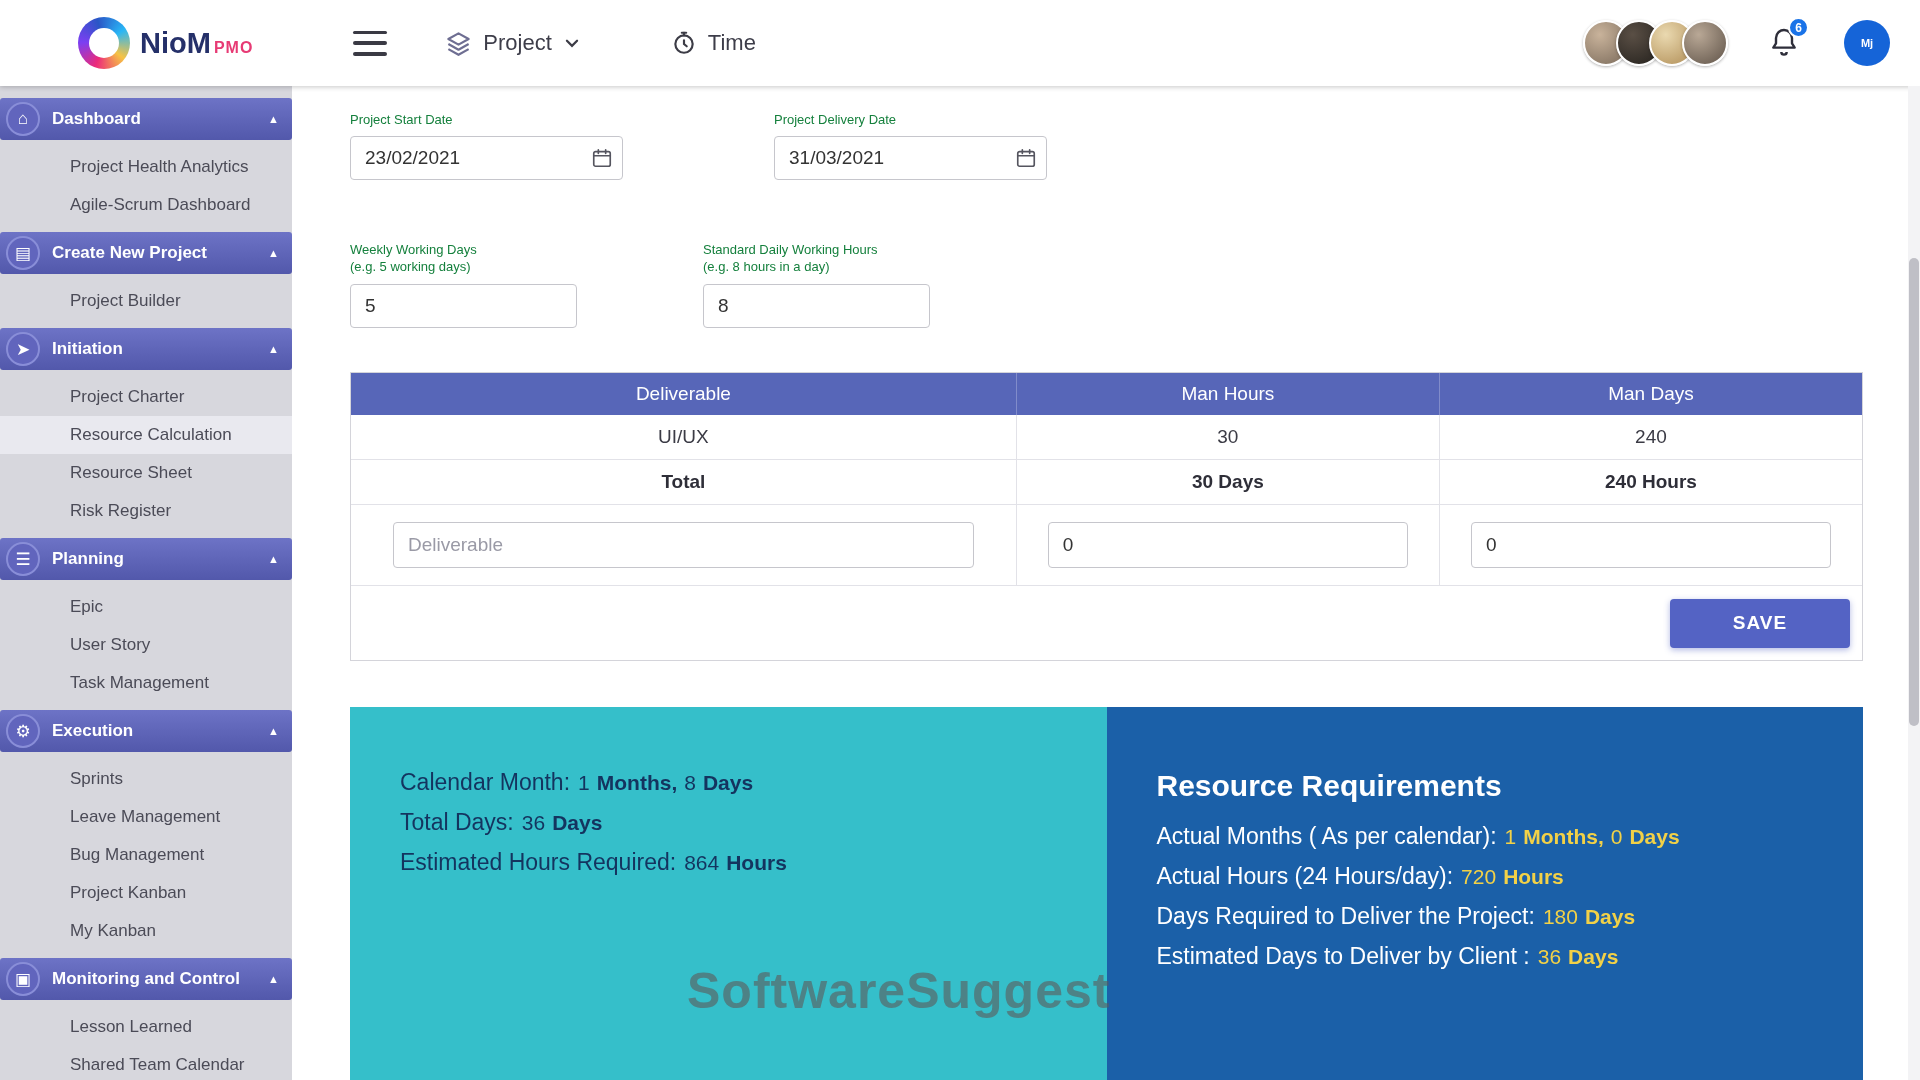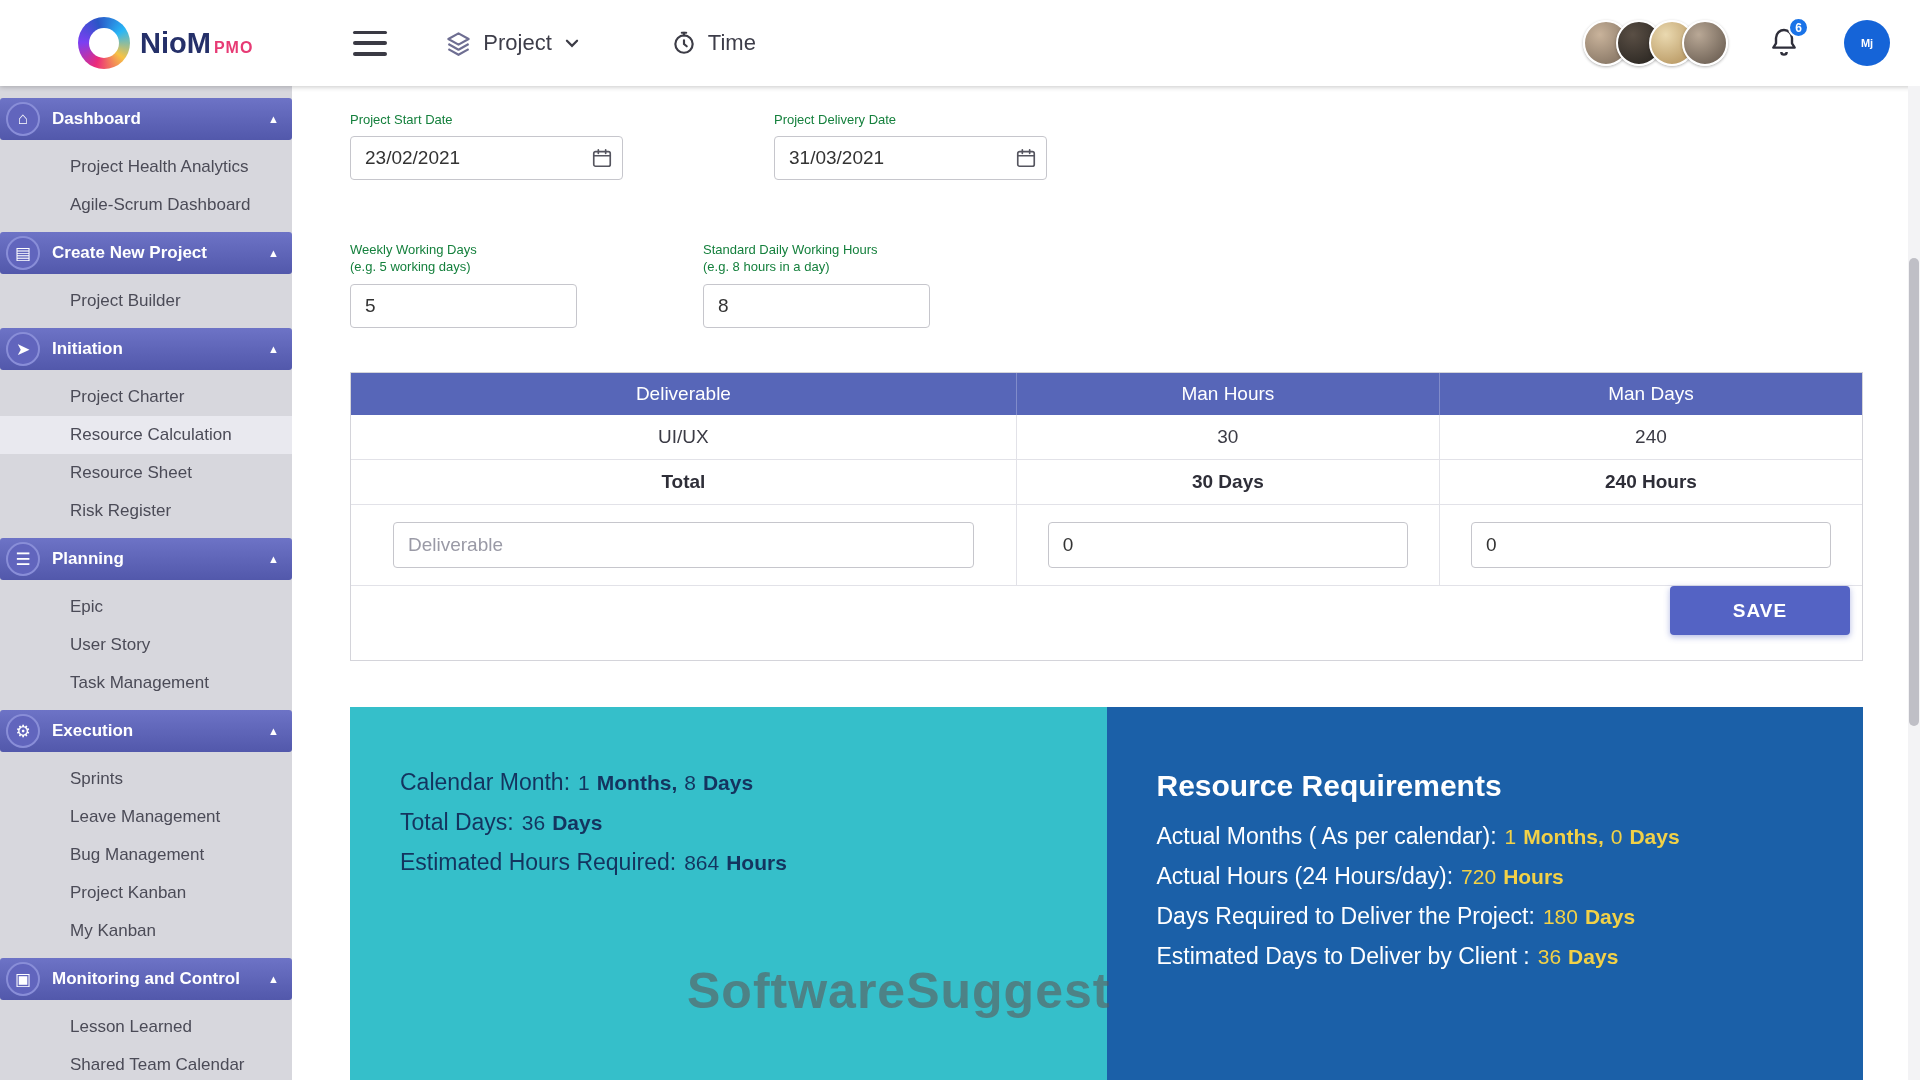--- a/index.html
+++ b/index.html
@@ -63,21 +63,21 @@
   .tcell + .tcell{border-left:1px solid #e2e2e8}
   .trow.thead{background:#5766b8;border-bottom:none}
   .thead .tcell{color:#fff;height:42px}
   .thead .tcell + .tcell{border-left:1px solid rgba(255,255,255,.25)}
   .trow.total .tcell{font-weight:bold;color:#2e2e38}
   .trow.inputs .tcell{height:80px}
   .cell-input{height:46px;border:1px solid #c6c6cc;border-radius:4px;font-size:19px;padding:0 14px;color:#333;font-family:inherit}
   .cell-input::placeholder{color:#9a9aa6}
   .deliv-input{width:calc(100% - 84px)}
   .numcell-input{width:360px}
-  .save-row{display:flex;justify-content:flex-end;align-items:flex-start;height:74px;padding-right:12px}
+  .save-row{display:flex;justify-content:flex-end;align-items:center;height:74px;padding-right:12px}
   .save-btn{width:180px;height:49px;background:#5463c4;color:#fff;border:none;border-radius:4px;font-size:19px;font-weight:bold;letter-spacing:1px;cursor:pointer;font-family:inherit;box-shadow:0 2px 6px rgba(84,99,196,.45)}
 
   
   .panels{margin-top:46px;display:flex;width:1513px;height:380px;position:relative;z-index:1}
   .panel{width:50%;padding:62px 50px 0 50px}
   .panel.teal{background:#35bfca}
   .panel.blue{background:#1b60a8}
   .panel h3{font-size:30px;font-weight:bold;margin-bottom:20px}
   .panel.teal h3{color:#1a419b}
   .panel.blue h3{color:#fff}

